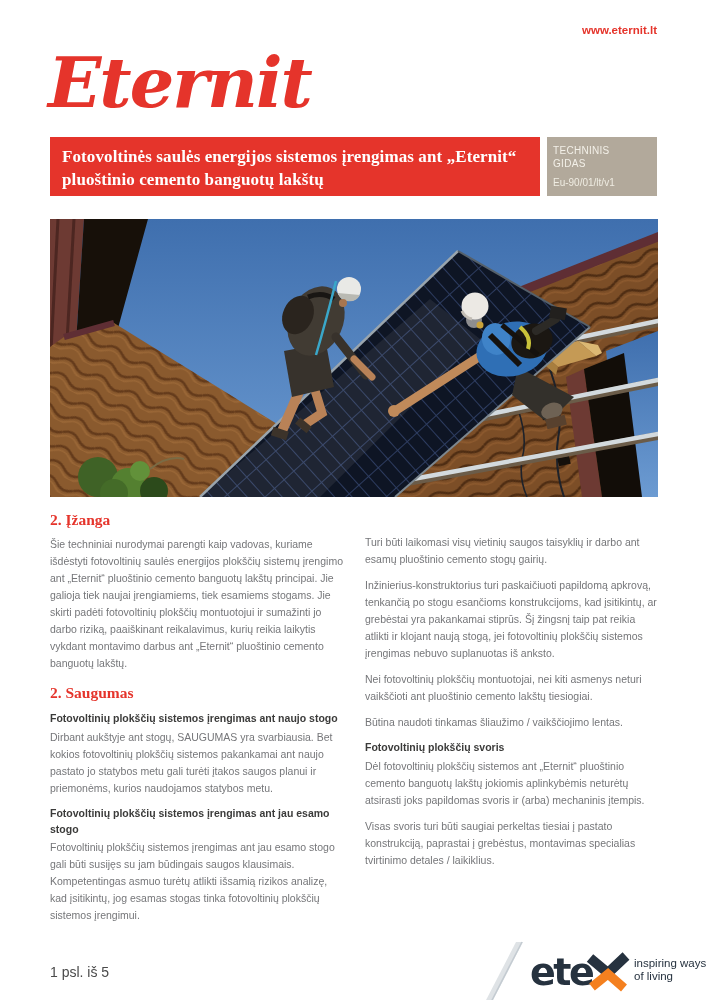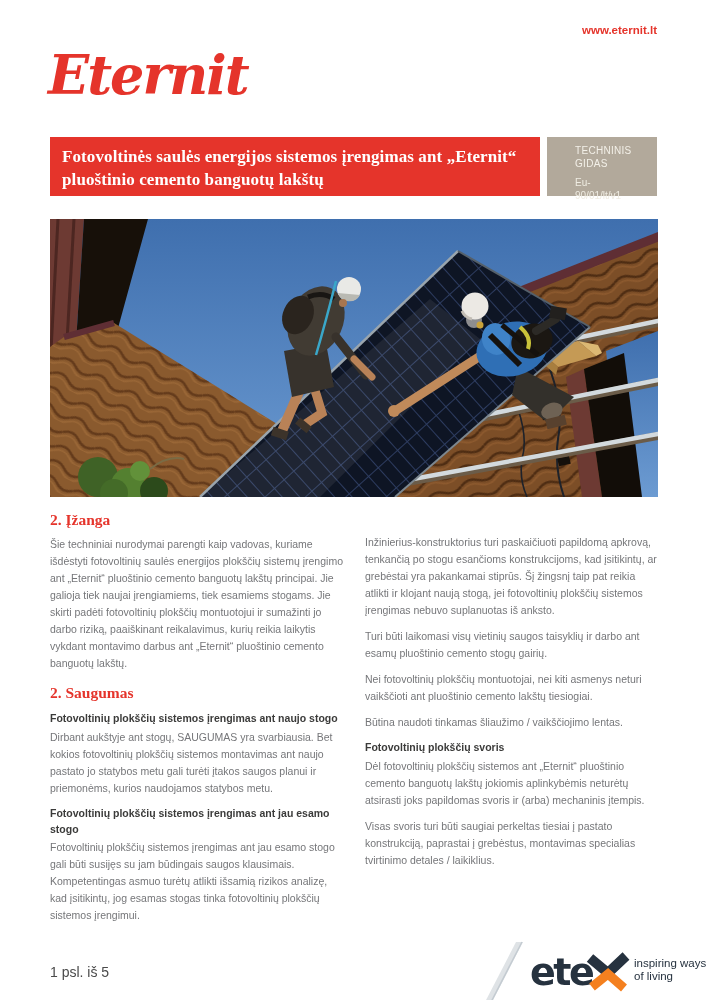--- a/index.html
+++ b/index.html
@@ -10,35 +10,35 @@
     margin:4px auto;
   }
   
   .url-link {
     position:absolute; top:20px; right:50px;
     color:#e5342b; font-weight:bold; font-size:11.5px; text-decoration:none;
   }
   .brand-logo {
     position:absolute; top:44px; left:48px;
     color:#e5342b; font-family:"DejaVu Serif","Liberation Serif",serif;
-    font-style:italic; font-weight:bold; font-size:54px; letter-spacing:-2px;
+    font-style:italic; font-weight:bold; font-size:70px; letter-spacing:-2px;
     line-height:1;
   }
   
   .banner-row {
     position:absolute; left:50px; top:133px; width:607px; height:59px;
     display:flex; gap:7px;
   }
   .banner {
     flex:1; background:#e5342b; color:#ffffff; padding:8px 12px 8px 12px;
     font-family:"Liberation Serif","DejaVu Serif",serif; font-weight:bold;
     font-size:17px; line-height:1.38; letter-spacing:0.1px;
   }
   .badge {
-    width:110px; background:#b2a99b; padding:7px 28px;
+    width:110px; background:#b2a99b; padding:7px 6px;
     font-size:10px; line-height:1.3; color:#f3f0e8;
   }
   .badge .badge-label { white-space:pre-line; letter-spacing:0.3px; }
   .badge .badge-code { margin-top:6px; color:#efece2; }
   
   .hero { position:absolute; left:50px; top:215px; width:608px; height:278px; }
   .hero svg { display:block; width:100%; height:100%; }
   
   .columns {
     position:absolute; left:50px; top:505px; width:612px;
@@ -200,27 +200,27 @@
       </g>
     </svg>
   </div>
 
   <div class="columns">
     <div class="col col-left">
       <div class="h-section">2. Įžanga</div>
       <p class="para">Šie techniniai nurodymai parengti kaip vadovas, kuriame išdėstyti fotovoltinių saulės energijos plokščių sistemų įrengimo ant „Eternit“ pluoštinio cemento banguotų lakštų principai. Jie galioja tiek naujai įrengiamiems, tiek esamiems stogams. Jie skirti padėti fotovoltinių plokščių montuotojui ir sumažinti jo darbo riziką, paaiškinant reikalavimus, kurių reikia laikytis vykdant montavimo darbus ant „Eternit“ pluoštinio cemento banguotų lakštų.</p>
       <div class="h-section second">2. Saugumas</div>
       <div class="subhead">Fotovoltinių plokščių sistemos įrengimas ant naujo stogo</div>
-      <p class="para">Dirbant aukštyje ant stogų, SAUGUMAS yra svarbiausia. Bet kokios fotovoltinių plokščių sistemos montavimas ant naujo pastato jo statybos metu gali turėti įtakos saugos planui ir priemonėms, kurios naudojamos statybos metu.</p>
+      <p class="para">Dirbant aukštyje ant stogų, SAUGUMAS yra svarbiausia. Bet kokios fotovoltinių plokščių sistemos pakankamai ant naujo pastato jo statybos metu gali turėti įtakos saugos planui ir priemonėms, kurios naudojamos statybos metu.</p>
       <div class="subhead">Fotovoltinių plokščių sistemos įrengimas ant jau esamo stogo</div>
       <p class="para">Fotovoltinių plokščių sistemos įrengimas ant jau esamo stogo gali būti susijęs su jam būdingais saugos klausimais. Kompetentingas asmuo turėtų atlikti išsamią rizikos analizę, kad įsitikintų, jog esamas stogas tinka fotovoltinių plokščių sistemos įrengimui.</p>
     </div>
     <div class="col col-right">
+      <p class="para">Turi būti laikomasi visų vietinių saugos taisyklių ir darbo ant esamų pluoštinio cemento stogų gairių.</p>
       <p class="para">Inžinierius-konstruktorius turi paskaičiuoti papildomą apkrovą, tenkančią po stogu esančioms konstrukcijoms, kad įsitikintų, ar grebėstai yra pakankamai stiprūs. Šį žingsnį taip pat reikia atlikti ir klojant naują stogą, jei fotovoltinių plokščių sistemos įrengimas nebuvo suplanuotas iš anksto.</p>
-      <p class="para">Turi būti laikomasi visų vietinių saugos taisyklių ir darbo ant esamų pluoštinio cemento stogų gairių.</p>
       <p class="para">Nei fotovoltinių plokščių montuotojai, nei kiti asmenys neturi vaikščioti ant pluoštinio cemento lakštų tiesiogiai.</p>
       <p class="para">Būtina naudoti tinkamas šliaužimo / vaikščiojimo lentas.</p>
       <div class="subhead">Fotovoltinių plokščių svoris</div>
       <p class="para">Dėl fotovoltinių plokščių sistemos ant „Eternit“ pluoštinio cemento banguotų lakštų jokiomis aplinkybėmis neturėtų atsirasti joks papildomas svoris ir (arba) mechaninis įtempis.</p>
       <p class="para">Visas svoris turi būti saugiai perkeltas tiesiai į pastato konstrukciją, paprastai į grebėstus, montavimas specialias tvirtinimo detales / laikiklius.</p>
     </div>
   </div>
 
   <div class="page-number">1 psl. iš 5</div>
 

